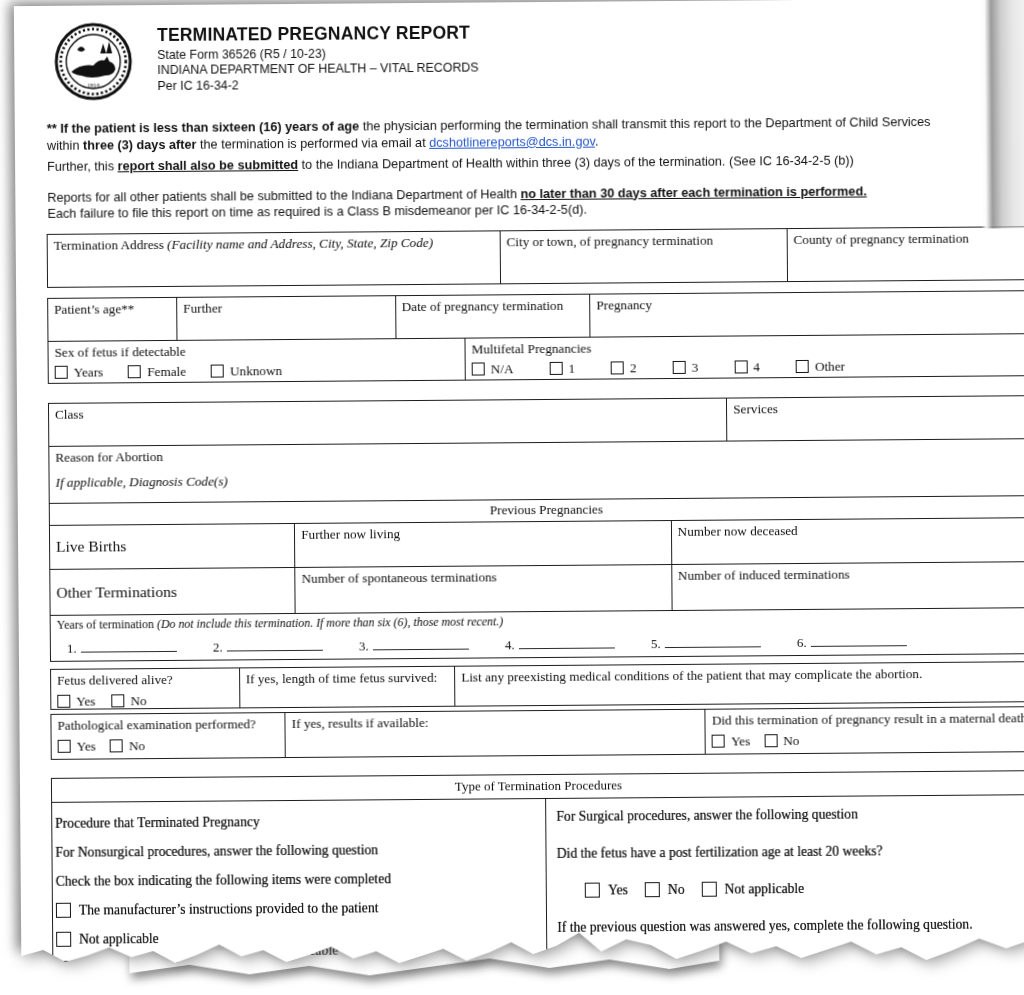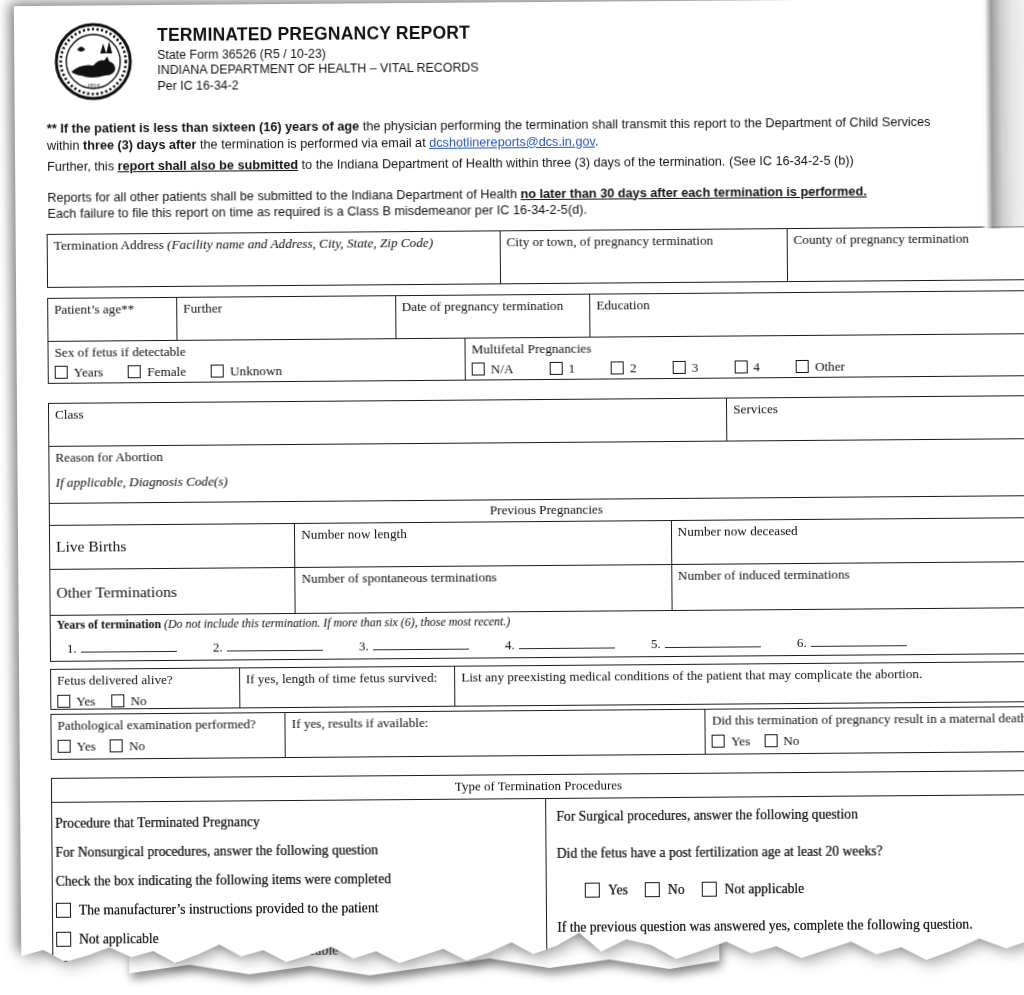--- a/index.html
+++ b/index.html
@@ -152,21 +152,21 @@
               <div class="cell c2"><span>City or town, of pregnancy termination</span></div>
               <div class="cell c3"><span class="nowrap">County of pregnancy termination</span></div>
             </div>
           </div>
 
           <div class="ftab tB">
             <div class="frow r1">
               <div class="cell b1"><span class="nowrap">Patient’s age**</span></div>
               <div class="cell b2"><span>Further</span></div>
               <div class="cell b3"><span class="nowrap">Date of pregnancy termination</span></div>
-              <div class="cell b4"><span>Education</span></div>
+              <div class="cell b4"><span>Pregnancy</span></div>
             </div>
             <div class="frow r2">
               <div class="cell s1">
                 <div>Sex of fetus if detectable</div>
                 <div class="cbrow sexopts">
                   <span class="cbopt">
                       <span class="cb"></span>
                       <span>Years</span>
                     </span>
                   <span class="cbopt">
@@ -216,30 +216,30 @@
               <div class="cell c1"><span>Class</span></div>
               <div class="cell c2"><span>Services</span></div>
             </div>
             <div class="rReason">
               <div>Reason for Abortion</div>
               <div class="it hint">If applicable, Diagnosis Code(s)</div>
             </div>
             <div class="rPrevHdr">Previous Pregnancies</div>
             <div class="frow rLive">
               <div class="cell pc1 biglbl">Live Births</div>
-              <div class="cell pc2"><span>Number now length</span></div>
+              <div class="cell pc2"><span>Further now living</span></div>
               <div class="cell pc3"><span>Number now deceased</span></div>
             </div>
             <div class="frow rOther">
               <div class="cell pc1 biglbl">Other  Terminations</div>
               <div class="cell pc2"><span>Number of spontaneous terminations</span></div>
               <div class="cell pc3"><span>Number of induced terminations</span></div>
             </div>
             <div class="rYears">
-              <div class="ylabel nowrap"><b style="font-weight:bold;text-align:center;">Years of termination </b><span class="it">(Do not include this termination.  If more than six (6), those most recent.)</span></div>
+              <div class="ylabel nowrap"><b style="font-weight:normal;text-align:center;">Years of termination </b><span class="it">(Do not include this termination.  If more than six (6), those most recent.)</span></div>
               <div class="yitems">
                 <span class="yitem"><span>1.</span><span class="yline"></span></span>
                 <span class="yitem"><span>2.</span><span class="yline"></span></span>
                 <span class="yitem"><span>3.</span><span class="yline"></span></span>
                 <span class="yitem"><span>4.</span><span class="yline"></span></span>
                 <span class="yitem"><span>5.</span><span class="yline"></span></span>
                 <span class="yitem"><span>6.</span><span class="yline"></span></span>
               </div>
             </div>
           </div>

